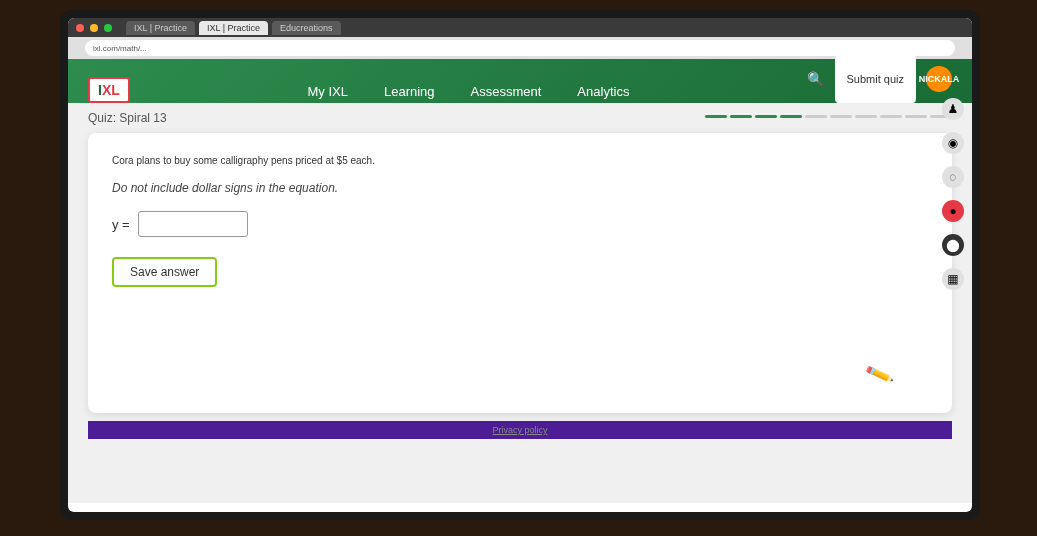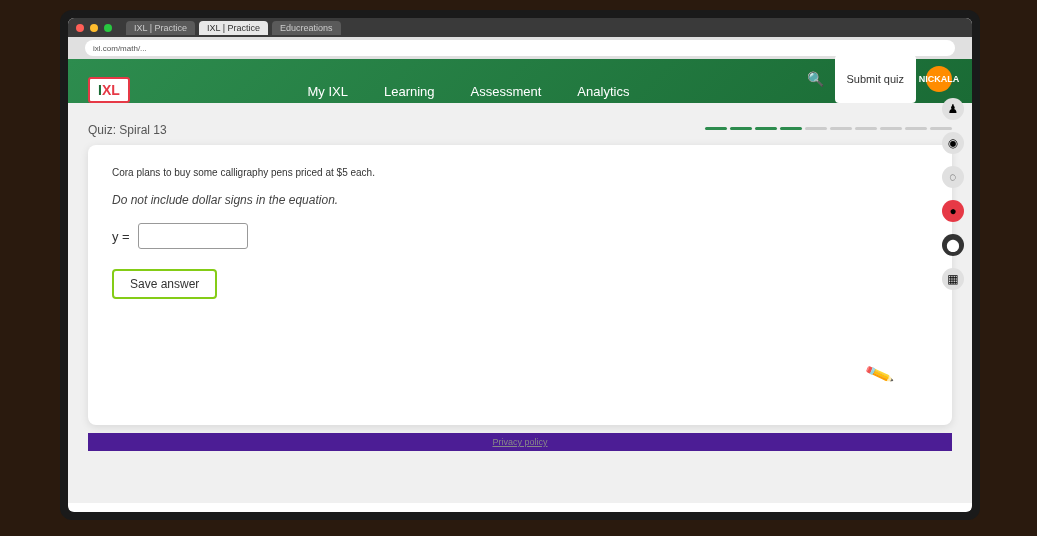--- a/index.html
+++ b/index.html
@@ -173,21 +173,21 @@
 
     .search-icon-nav {
       color: #fff;
       font-size: 14px;
       cursor: pointer;
     }
 
     
     .quiz-area {
       background: #f0f0f0;
-      padding: 20px 20px;
+      padding: 8px 20px;
       min-height: calc(100% - 44px - 50px);
     }
 
     .quiz-header {
       display: flex;
       align-items: center;
       justify-content: space-between;
       margin-bottom: 8px;
     }
 

